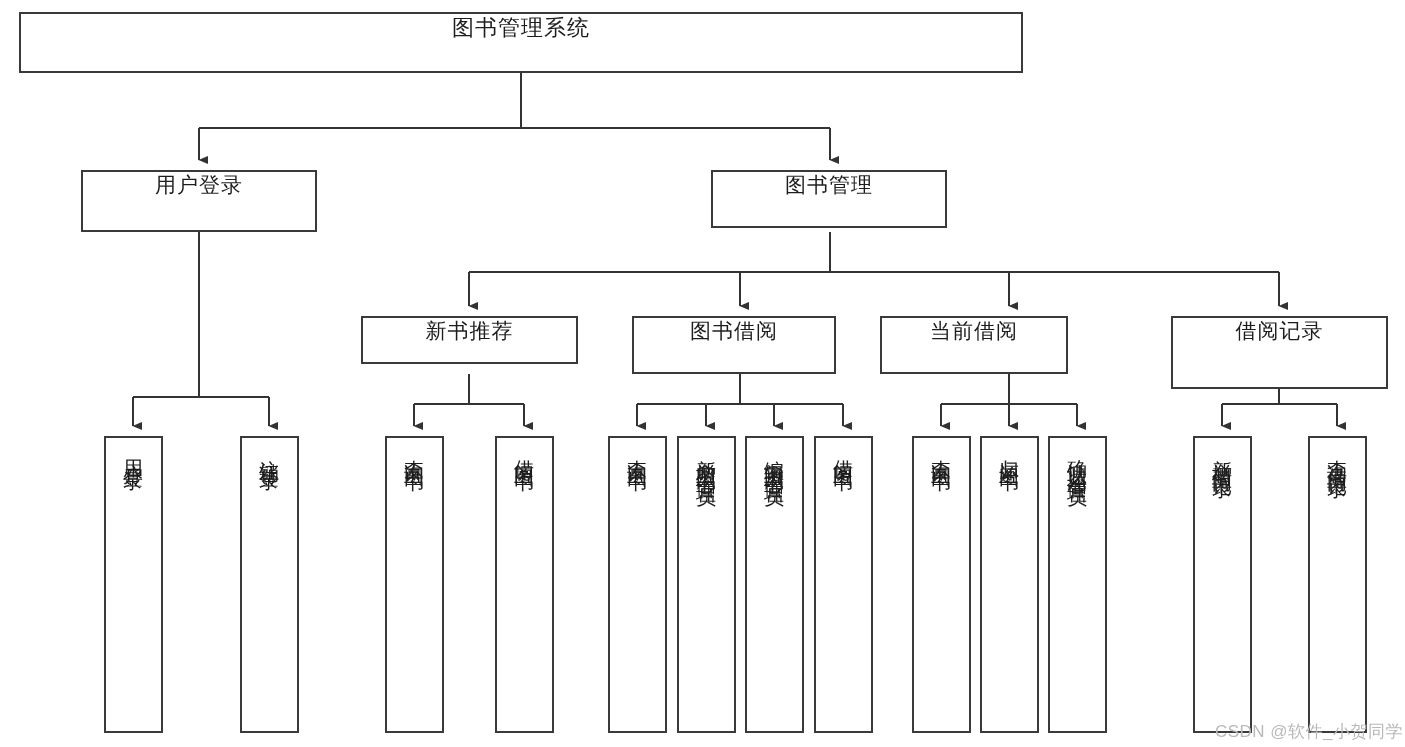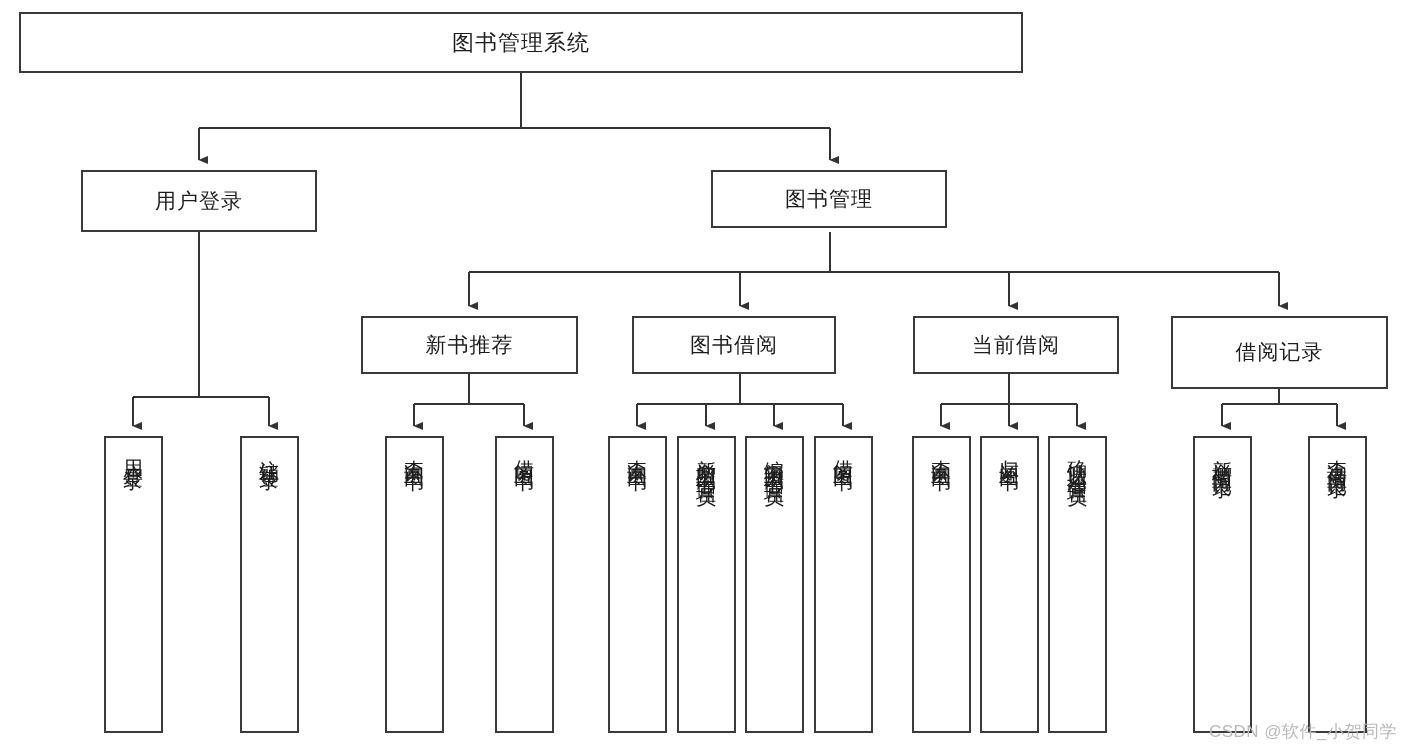--- a/index.html
+++ b/index.html
@@ -28,21 +28,20 @@
     height: 747px;
     pointer-events: none;
   }
   
   .node {
     position: absolute;
     box-sizing: border-box;
     background: #ffffff;
     border: 2px solid #3a3a3a;
     display: flex;
-    align-items: center;
     justify-content: center;
     z-index: 2;
   }
   .node-label {
     font-size: 21px;
     line-height: 1.25;
     color: #1d1d1d;
     letter-spacing: 1px;
     white-space: nowrap;
     text-align: center;
@@ -63,21 +62,21 @@
     text-orientation: upright;
     font-size: 20px;
     line-height: 1.0;
     letter-spacing: 4px;
     white-space: nowrap;
     display: block;
   }
   
   #watermark {
     position: absolute;
-    right: 8px;
+    right: 2px;
     bottom: 4px;
     font-size: 17px;
     color: #b9b9b9;
     letter-spacing: 0.5px;
     z-index: 5;
     white-space: nowrap;
     font-family: "Liberation Sans", "DejaVu Sans", sans-serif;
   }
 </style>
 </head>
@@ -141,29 +140,29 @@
   </div>
 
   <div class="node level2" style="left:81px; top:170px; width:236px; height:62px;">
     <span class="node-label">用户登录</span>
   </div>
 
   <div class="node level2" style="left:711px; top:170px; width:236px; height:58px;">
     <span class="node-label">图书管理</span>
   </div>
 
-  <div class="node level3" style="left:361px; top:316px; width:217px; height:58px;">
+  <div class="node level3" style="left:361px; top:316px; width:217px; height:48px;">
     <span class="node-label">新书推荐</span>
   </div>
 
   <div class="node level3" style="left:632px; top:316px; width:204px; height:58px;">
     <span class="node-label">图书借阅</span>
   </div>
 
-  <div class="node level3" style="left:913px; top:316px; width:206px; height:58px;">
+  <div class="node level3" style="left:880px; top:316px; width:188px; height:58px;">
     <span class="node-label">当前借阅</span>
   </div>
 
   <div class="node level3" style="left:1171px; top:316px; width:217px; height:73px;">
     <span class="node-label">借阅记录</span>
   </div>
 
   <div class="node leaf" style="left:104px; top:436px; width:59px; height:297px;">
     <span class="node-label">用户登录</span>
   </div>

